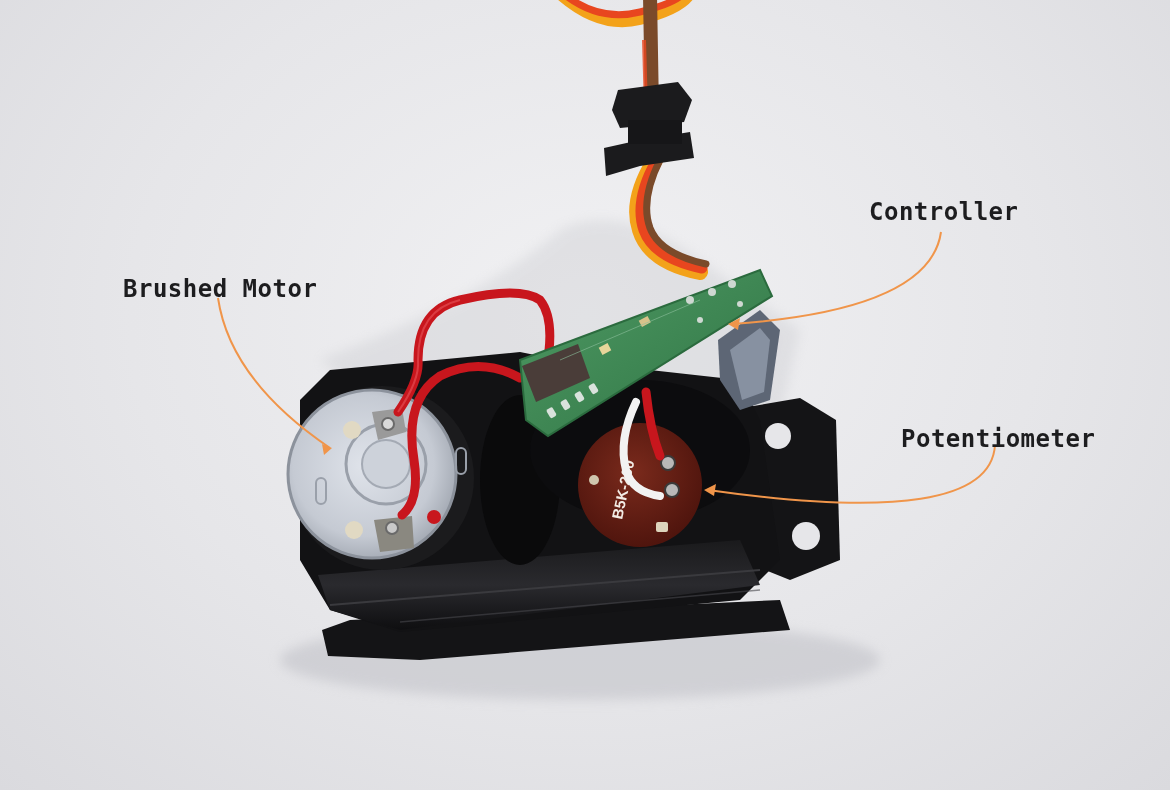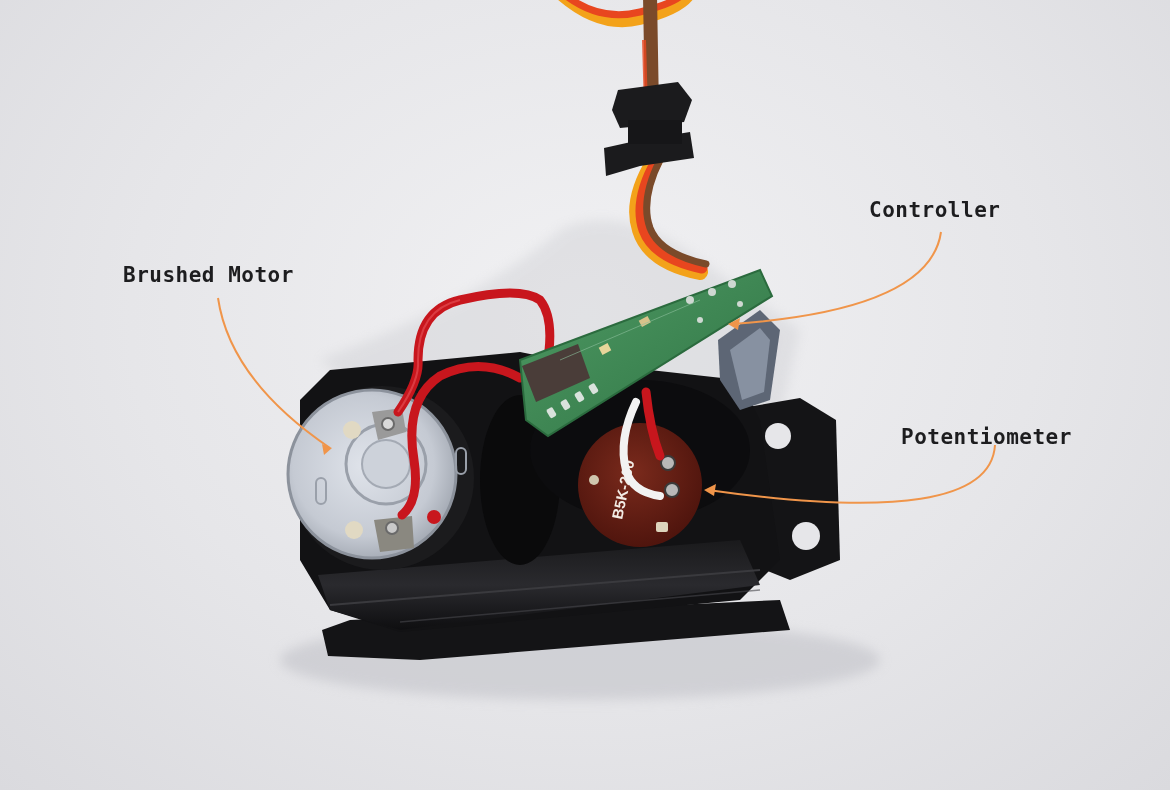--- a/index.html
+++ b/index.html
@@ -7,26 +7,26 @@
       width: 1170px; height: 790px; overflow: hidden;
       background: radial-gradient(ellipse at 50% 40%, #f1f1f3 0%, #e6e6e9 55%, #dadade 100%);
       position: relative;
       font-family: "DejaVu Sans Mono", "Liberation Mono", monospace;
     }
     .scene { position: absolute; left: 0; top: 0; width: 1170px; height: 790px; }
     .label {
       position: absolute;
       font-family: "DejaVu Sans Mono", "Liberation Mono", monospace;
       font-weight: bold;
-      font-size: 21px;
+      font-size: 24px;
       letter-spacing: 0.5px;
       color: #1d1d1f;
       white-space: nowrap;
     }
-    .label-motor { left: 123px; top: 263px; }
+    .label-motor { left: 123px; top: 275px; }
     .label-controller { left: 869px; top: 198px; }
     .label-pot { left: 901px; top: 425px; }
   </style>
 </head>
 <body>
 
 <svg class="scene" viewBox="0 0 1170 790" xmlns="http://www.w3.org/2000/svg">
   <defs>
     <radialGradient id="motorCap" cx="45%" cy="45%" r="60%">
       <stop offset="0%" stop-color="#dfe3ea"></stop>

